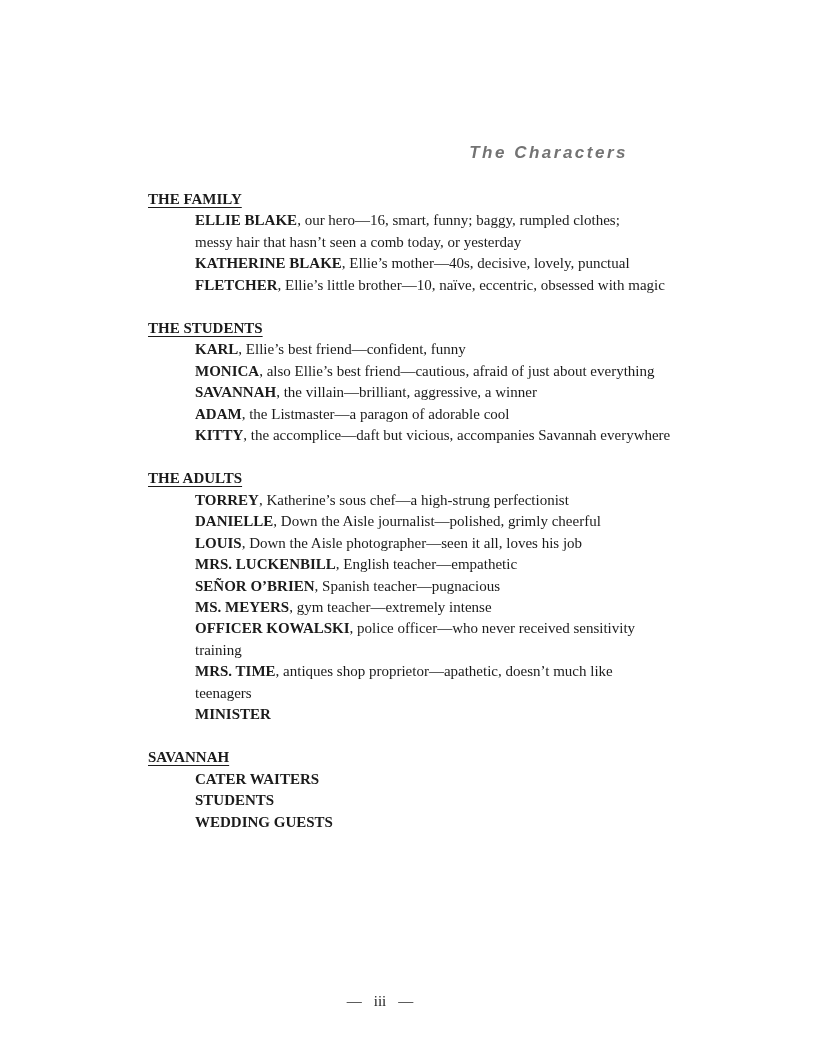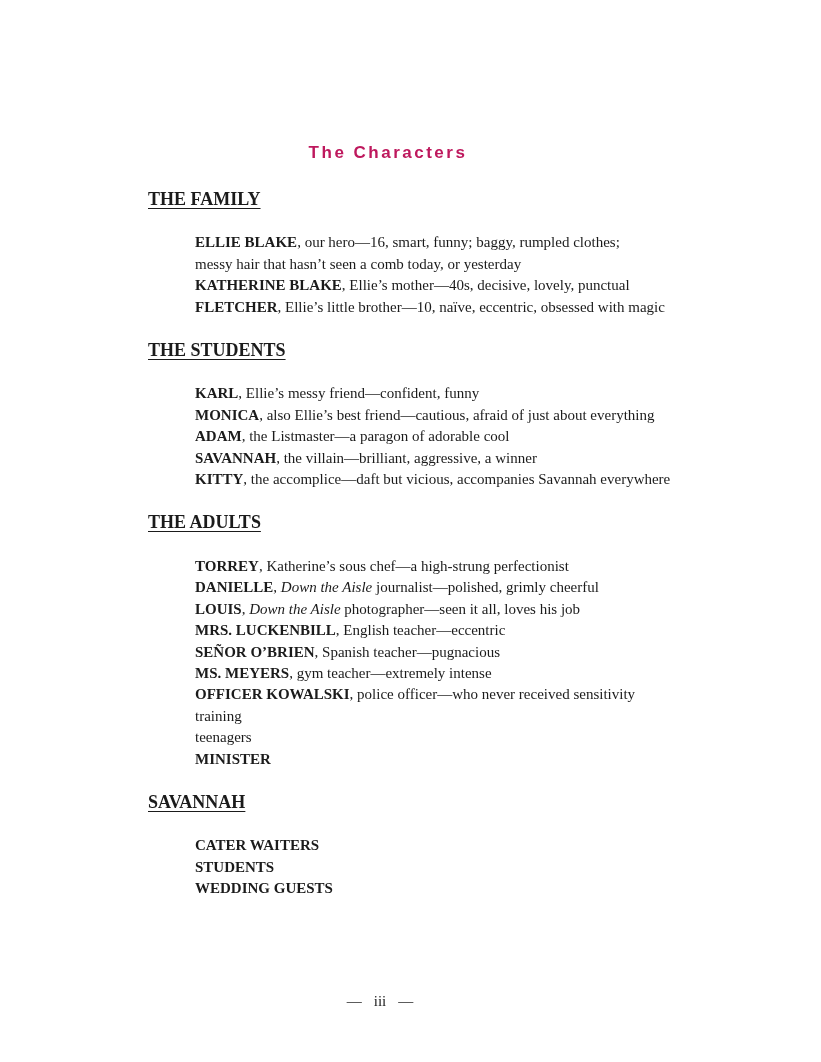--- a/index.html
+++ b/index.html
@@ -14,55 +14,55 @@
     background: #ffffff;
     color: #1b1b1b;
     font-family: "Liberation Serif", serif;
     overflow: hidden;
   }
   .doc-title {
     position: absolute;
     top: 143px;
     left: 148px;
     width: 480px;
-    text-align: center;
+    text-align: right;
     font-family: "Liberation Sans", sans-serif;
     font-weight: bold;
     font-size: 17px;
     letter-spacing: 2.5px;
-    color: #be185d;
+    color: #737373;
+    font-style: italic;
   }
   .content {
     position: absolute;
     top: 189px;
     left: 148px;
     width: 560px;
   }
   .section {
     margin-bottom: 22px;
   }
   .heading {
-    font-size: 18px;
+    font-size: 15px;
     line-height: 21.4px;
     font-weight: bold;
     text-decoration: underline;
     text-underline-offset: 3px;
     text-decoration-thickness: 1px;
   }
   .entries {
     padding-left: 47px;
-    margin-top: 22px;
   }
   .entry .line {
     font-size: 15px;
     line-height: 21.4px;
     white-space: nowrap;
   }
   .b { font-weight: bold; }
-  .i { font-style: italic; }
+  .i { }
   .footer {
     position: absolute;
     top: 993px;
     left: 148px;
     width: 464px;
     text-align: center;
     font-size: 15px;
     color: #1b1b1b;
   }
   .footer .inner {
@@ -90,62 +90,63 @@
           </div>
           <div class="entry">
             <div class="line"><span class="b">FLETCHER</span><span class="">, Ellie’s little brother—10, naïve, eccentric, obsessed with magic</span></div>
           </div>
         </div>
       </div>
       <div class="section">
         <div class="heading">THE STUDENTS</div>
         <div class="entries">
           <div class="entry">
-            <div class="line"><span class="b">KARL</span><span class="">, Ellie’s messy friend—confident, funny</span></div>
+            <div class="line"><span class="b">KARL</span><span class="">, Ellie’s best friend—confident, funny</span></div>
           </div>
           <div class="entry">
             <div class="line"><span class="b">MONICA</span><span class="">, also Ellie’s best friend—cautious, afraid of just about everything</span></div>
           </div>
           <div class="entry">
-            <div class="line"><span class="b">ADAM</span><span class="">, the Listmaster—a paragon of adorable cool</span></div>
+            <div class="line"><span class="b">SAVANNAH</span><span class="">, the villain—brilliant, aggressive, a winner</span></div>
           </div>
           <div class="entry">
-            <div class="line"><span class="b">SAVANNAH</span><span class="">, the villain—brilliant, aggressive, a winner</span></div>
+            <div class="line"><span class="b">ADAM</span><span class="">, the Listmaster—a paragon of adorable cool</span></div>
           </div>
           <div class="entry">
             <div class="line"><span class="b">KITTY</span><span class="">, the accomplice—daft but vicious, accompanies Savannah everywhere</span></div>
           </div>
         </div>
       </div>
       <div class="section">
         <div class="heading">THE ADULTS</div>
         <div class="entries">
           <div class="entry">
             <div class="line"><span class="b">TORREY</span><span class="">, Katherine’s sous chef—a high-strung perfectionist</span></div>
           </div>
           <div class="entry">
             <div class="line"><span class="b">DANIELLE</span><span class="">, </span><span class=" i">Down the Aisle</span><span class=""> journalist—polished, grimly cheerful</span></div>
           </div>
           <div class="entry">
             <div class="line"><span class="b">LOUIS</span><span class="">, </span><span class=" i">Down the Aisle</span><span class=""> photographer—seen it all, loves his job</span></div>
           </div>
           <div class="entry">
-            <div class="line"><span class="b">MRS. LUCKENBILL</span><span class="">, English teacher—eccentric</span></div>
+            <div class="line"><span class="b">MRS. LUCKENBILL</span><span class="">, English teacher—empathetic</span></div>
           </div>
           <div class="entry">
             <div class="line"><span class="b">SEÑOR O’BRIEN</span><span class="">, Spanish teacher—pugnacious</span></div>
           </div>
           <div class="entry">
             <div class="line"><span class="b">MS. MEYERS</span><span class="">, gym teacher—extremely intense</span></div>
           </div>
           <div class="entry">
             <div class="line"><span class="b">OFFICER KOWALSKI</span><span class="">, police officer—who never received sensitivity</span></div>
             <div class="line"><span class="">training</span></div>
           </div>
           <div class="entry">
+            <div class="line"><span class="b">MRS. TIME</span><span class="">, antiques shop proprietor—apathetic, doesn’t much like</span></div>
             <div class="line"><span class="">teenagers</span></div>
           </div>
           <div class="entry">
             <div class="line"><span class="b">MINISTER</span></div>
           </div>
         </div>
       </div>
       <div class="section">
         <div class="heading">SAVANNAH</div>
         <div class="entries">

